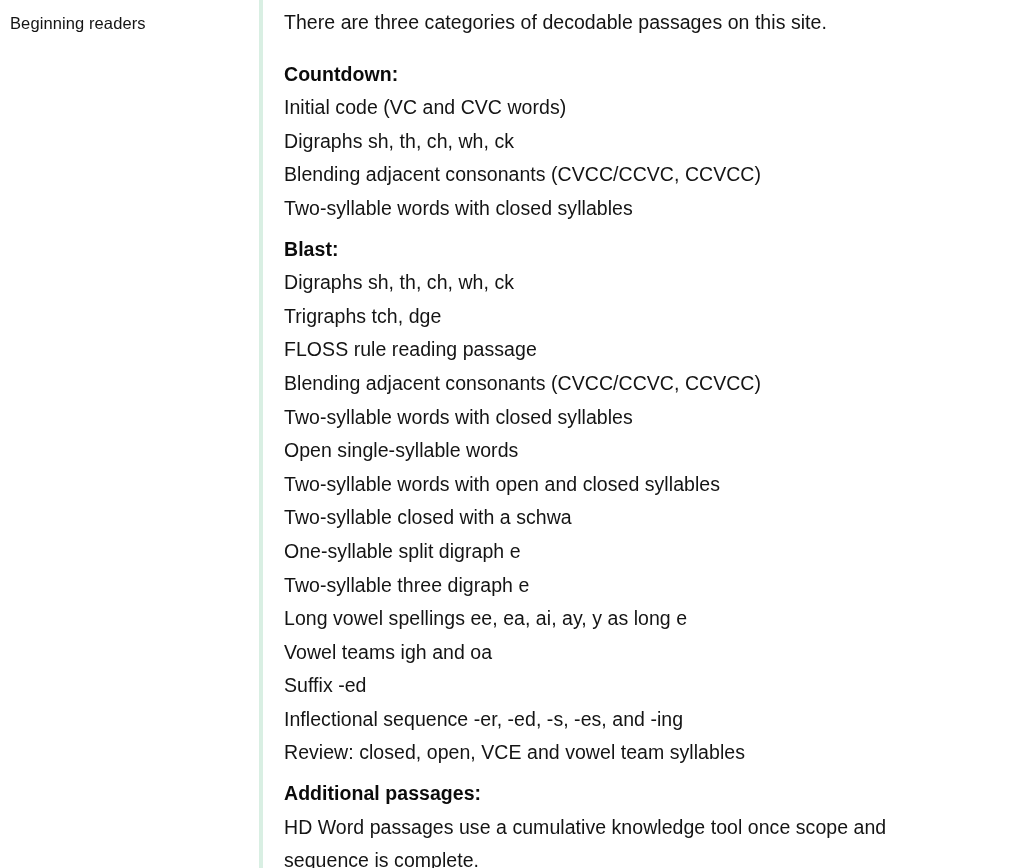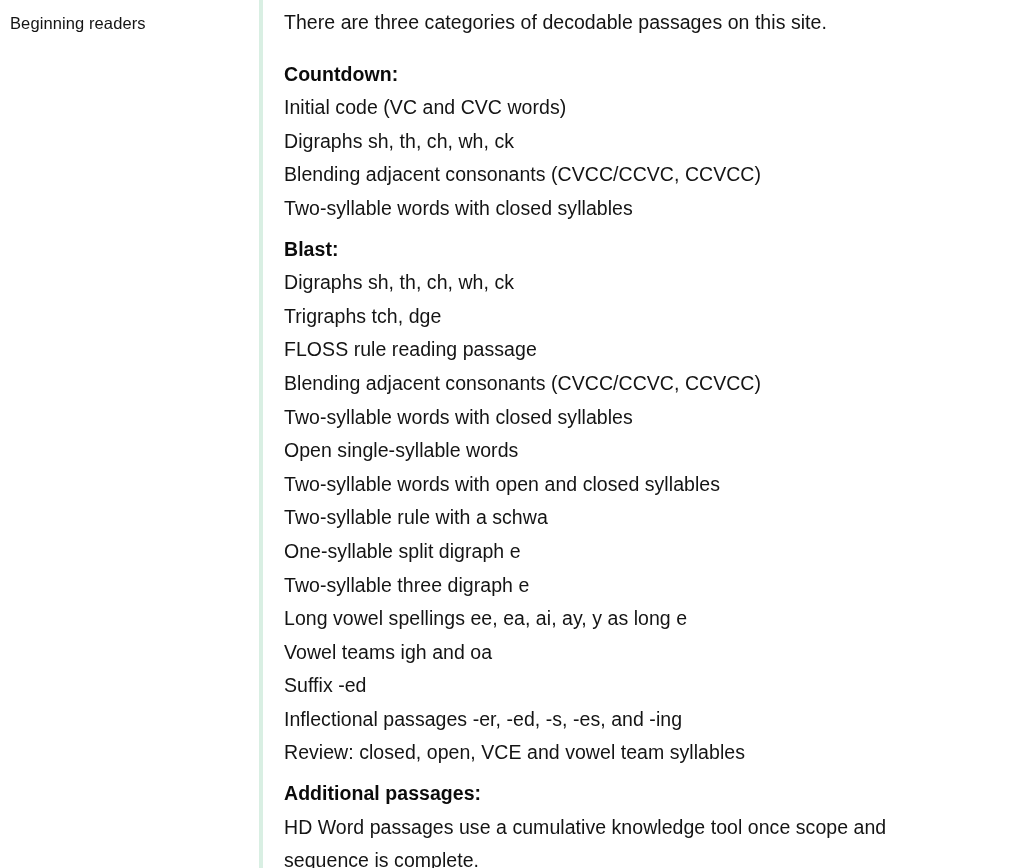--- a/index.html
+++ b/index.html
@@ -119,27 +119,27 @@
 
     <div class="section">
       <div class="section-head">Blast:</div>
       <div class="body-line">Digraphs sh, th, ch, wh, ck</div>
       <div class="body-line">Trigraphs tch, dge</div>
       <div class="body-line">FLOSS rule reading passage</div>
       <div class="body-line">Blending adjacent consonants (CVCC/CCVC, CCVCC)</div>
       <div class="body-line">Two-syllable words with closed syllables</div>
       <div class="body-line">Open single-syllable words</div>
       <div class="body-line">Two-syllable words with open and closed syllables</div>
-      <div class="body-line"><span>Two-syllable rule with a </span><span class="ital">schwa</span></div>
+      <div class="body-line"><span>Two-syllable closed with a </span><span class="ital">schwa</span></div>
       <div class="body-line">One-syllable split digraph e</div>
       <div class="body-line">Two-syllable three digraph e</div>
       <div class="body-line">Long vowel spellings ee, ea, ai, ay, y as long e</div>
       <div class="body-line">Vowel teams igh and oa</div>
       <div class="body-line">Suffix -ed</div>
-      <div class="body-line">Inflectional passages -er, -ed, -s, -es, and -ing</div>
+      <div class="body-line">Inflectional sequence -er, -ed, -s, -es, and -ing</div>
       <div class="body-line">Review: closed, open, VCE and vowel team syllables</div>
     </div>
 
     <div class="section">
       <div class="section-head">Additional passages:</div>
       <div class="para">HD Word passages use a cumulative knowledge tool once scope and sequence is complete.</div>
     </div>
 
   </div>
 </div>

